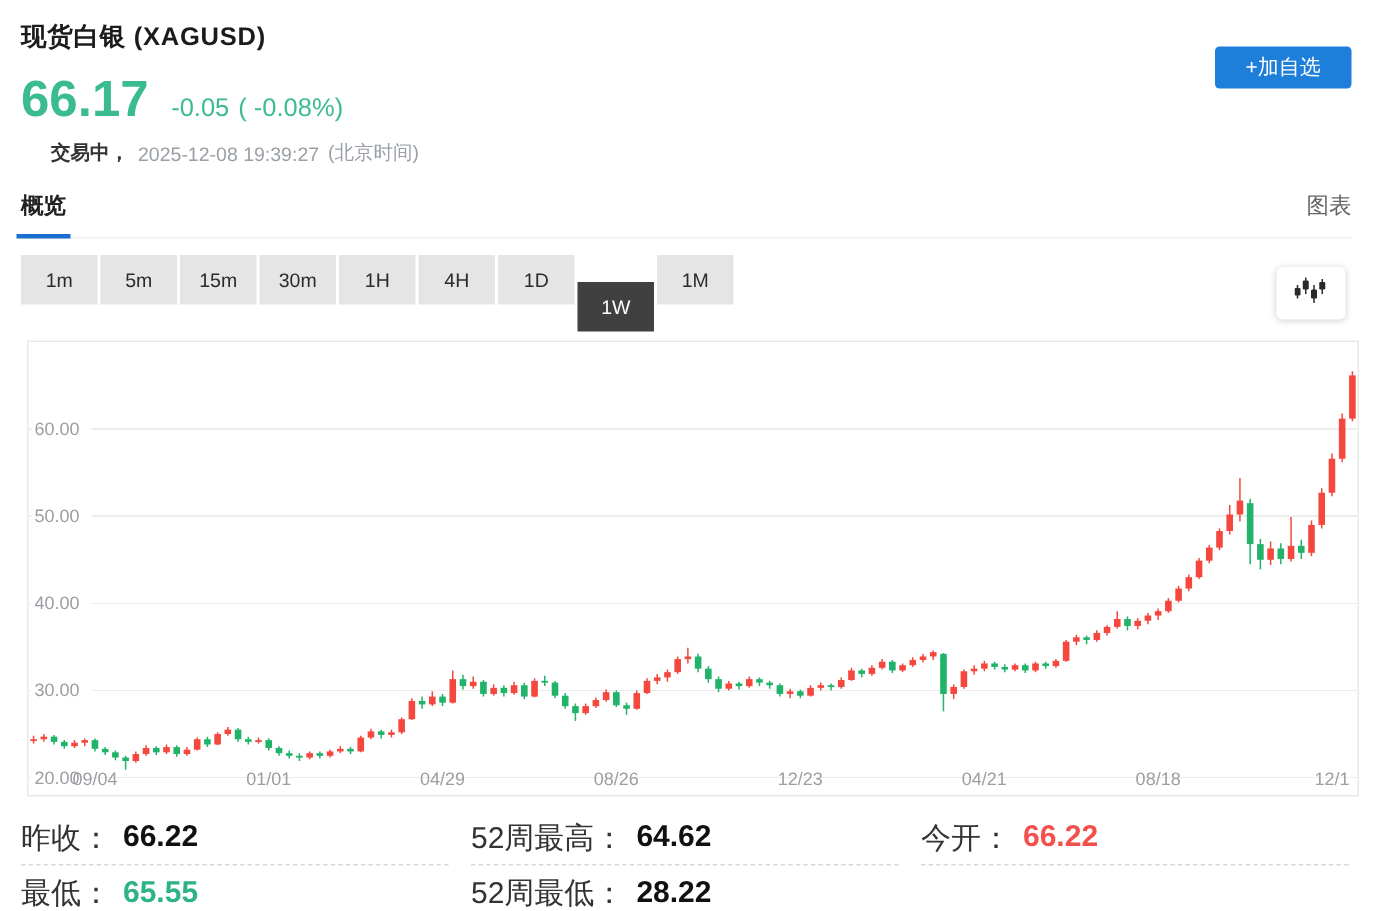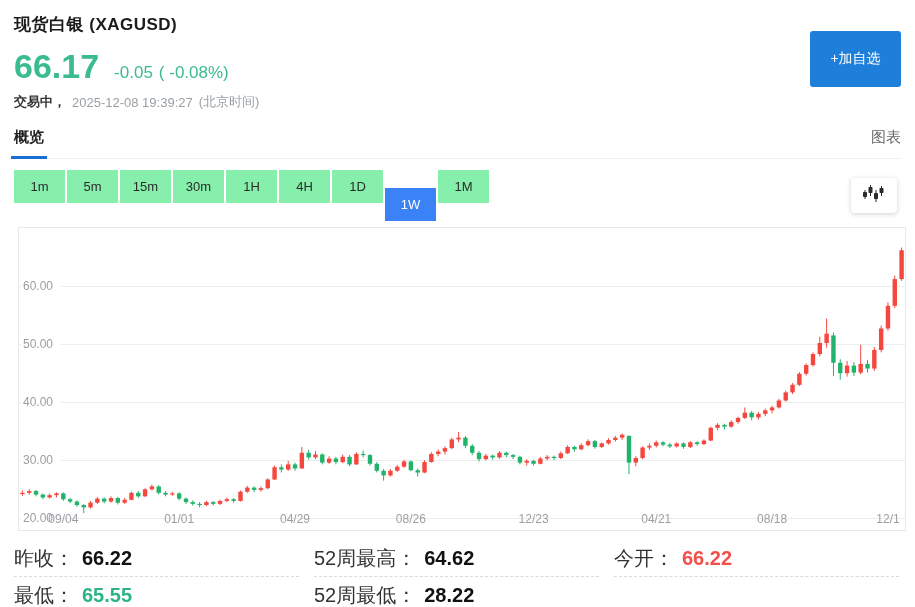--- a/index.html
+++ b/index.html
@@ -6,38 +6,38 @@
   html,body { width:915px; height:607px; overflow:hidden; background:#fff;
     font-family:"Liberation Sans","DejaVu Sans",sans-serif; color:#222; }
   .page { padding:0 14px; position:relative; }
 
   
   .hdr { position:relative; padding-top:13px; }
   .title { font-size:17px; font-weight:700; color:#1b1b1b; letter-spacing:.5px; }
   .price-row { margin-top:11px; display:flex; align-items:baseline; gap:15px; }
   .big-price { font-size:34px; font-weight:700; color:#3bbb90; }
   .chg { font-size:17px; color:#3bbb90; display:flex; gap:6px; }
-  .status-row { margin-top:7px; font-size:13px; color:#9aa0a5; display:flex; gap:6px; align-items:center;}
+  .status-row { margin-top:7px; font-size:13px; color:#9aa0a5; display:flex; gap:6px; align-items:center;margin-left:20px;}
   .status { color:#333; font-weight:700; }
-  .add-btn { position:absolute; right:0; top:31px; width:91px; height:56px;
+  .add-btn { position:absolute; right:0; top:31px; width:91px; height:28px;
     background:#1e7fdb; color:#fff; border:none; border-radius:3px; font-size:14px; cursor:pointer; }
 
   
   .tabs { display:flex; gap:39px; margin-top:17px; border-bottom:1px solid #f0f0f0; padding-bottom:11px;justify-content:space-between; }
   .tab { font-size:15px; color:#666; position:relative; cursor:pointer; }
   .tab.active { color:#222; font-weight:700; }
   .tab.active::after { content:""; position:absolute; left:-3px; right:-3px; bottom:-12px;
     height:3px; background:#1a6fd0; }
 
   
   .toolbar { display:flex; align-items:center; margin-top:11px; }
   .intervals { display:flex; gap:2px; }
-  .int-btn { width:51px; height:33px; background:#86efac; border:none; font-size:13px;
+  .int-btn { width:51px; height:33px; background:#e5e5e5; border:none; font-size:13px;
     color:#2b2b2b; cursor:pointer; font-family:inherit; }
-  .int-btn.active { background:#3b82f6; color:#fff;margin-top:18px; }
+  .int-btn.active { background:#404040; color:#fff;margin-top:18px; }
   .chart-type-btn { margin-left:auto; margin-right:4px; width:46px; height:35px; background:#fff;
     border:none; border-radius:4px; box-shadow:0 1px 5px rgba(0,0,0,.18); cursor:pointer;
     display:flex; align-items:center; justify-content:center; }
 
   
   .chart-wrap { margin:6px 0 0 4px; width:888px; height:304px; border:1px solid #e9e9e9; }
   .chart-wrap svg { display:block; }
   svg text { font-family:"Liberation Sans","DejaVu Sans",sans-serif; }
 
   

